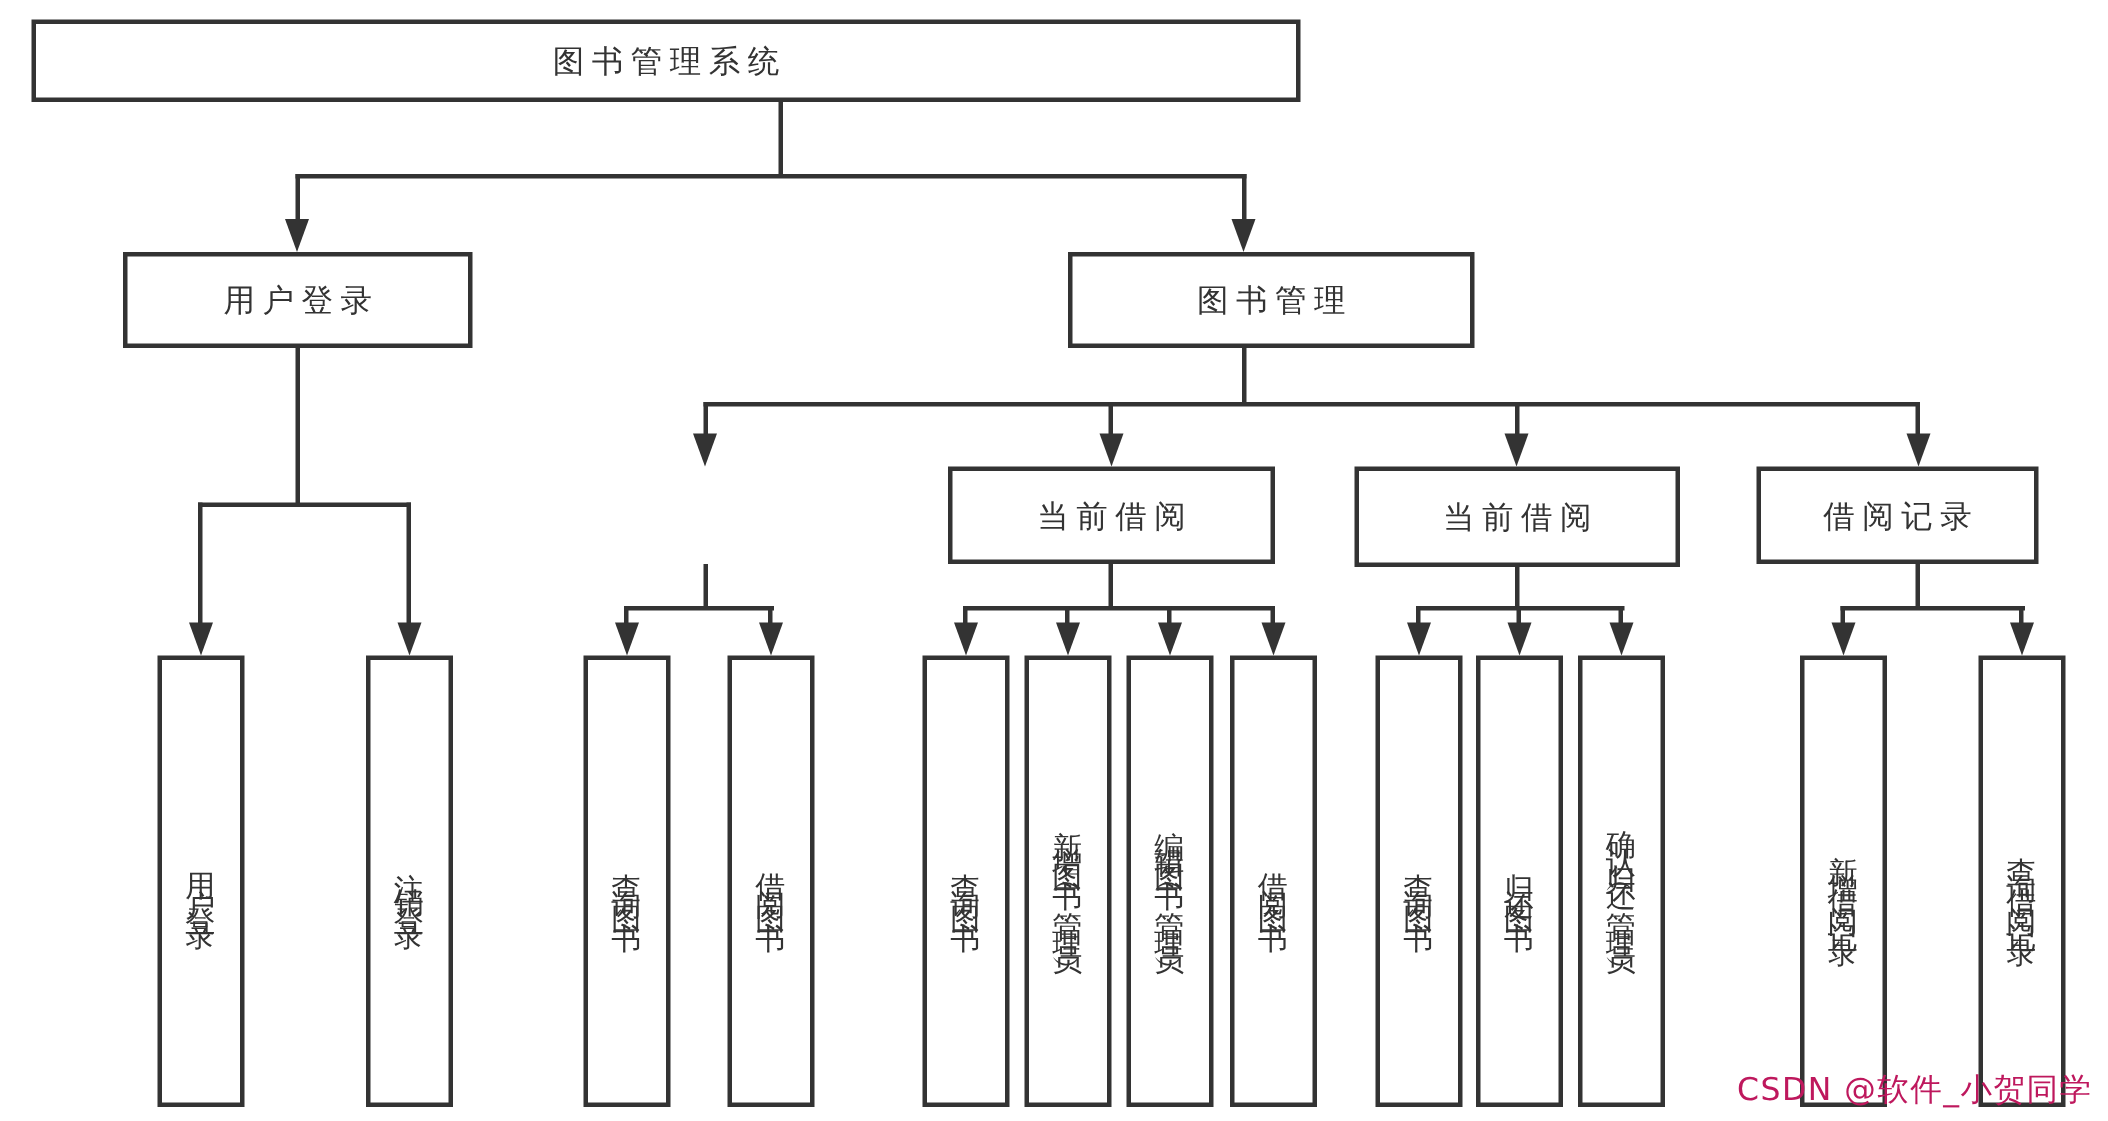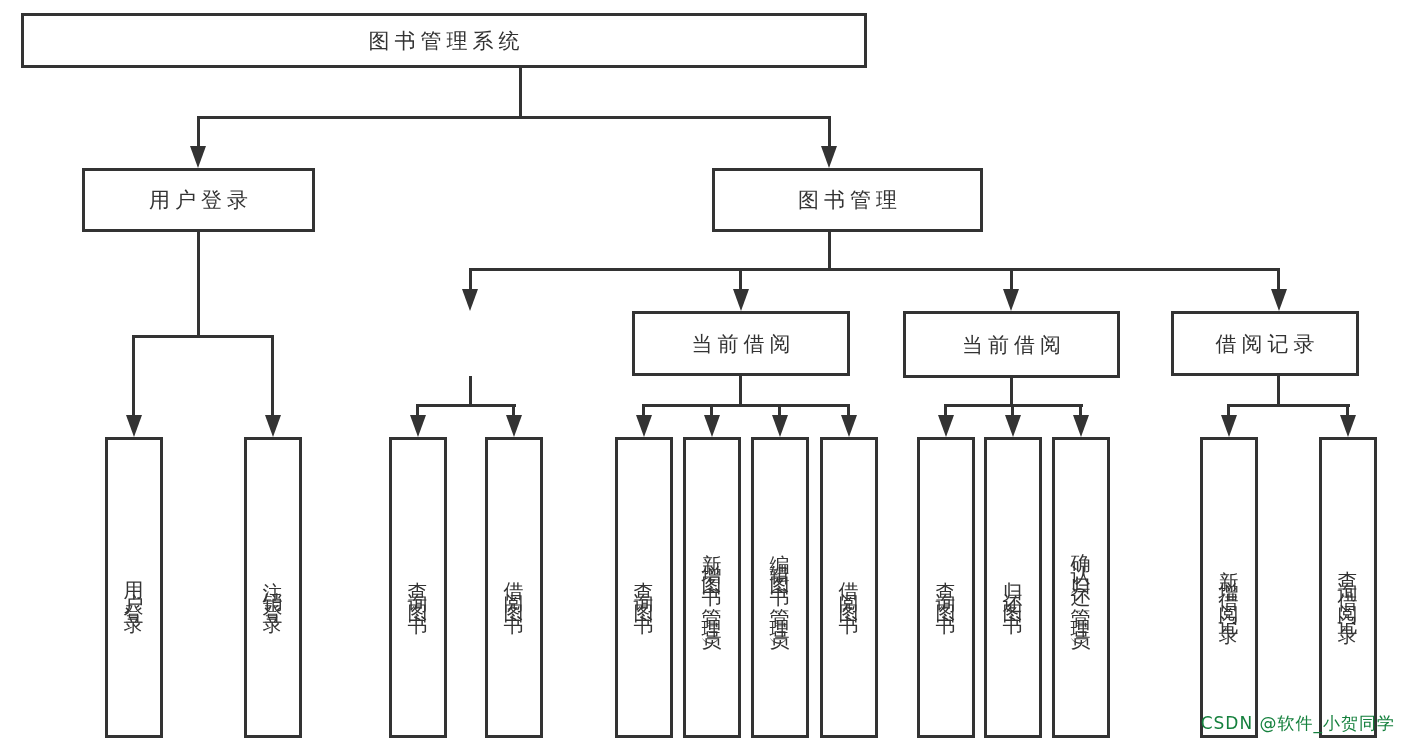--- a/index.html
+++ b/index.html
@@ -20,21 +20,21 @@
   }
   .vline{position:absolute;width:3px;background:#333333;}
   .hline{position:absolute;height:3px;background:#333333;}
   .ahead{
     position:absolute;width:0;height:0;
     border-left:8px solid transparent;border-right:8px solid transparent;
     border-top:22px solid #333333;
   }
   .watermark{
     position:absolute;left:1150px;top:712px;width:245px;text-align:right;
-    font-size:17px;letter-spacing:1px;color:#15803d;white-space:nowrap;
+    font-size:21px;letter-spacing:1px;color:#be185d;white-space:nowrap;
   }
 </style>
 </head>
 <body>
 
 <div class="stage">
 
   <div class="box" style="left:21px;top:13px;width:846px;height:55px">图书管理系统</div>
 
   <div class="box" style="left:82px;top:168px;width:233px;height:64px">用户登录</div>

